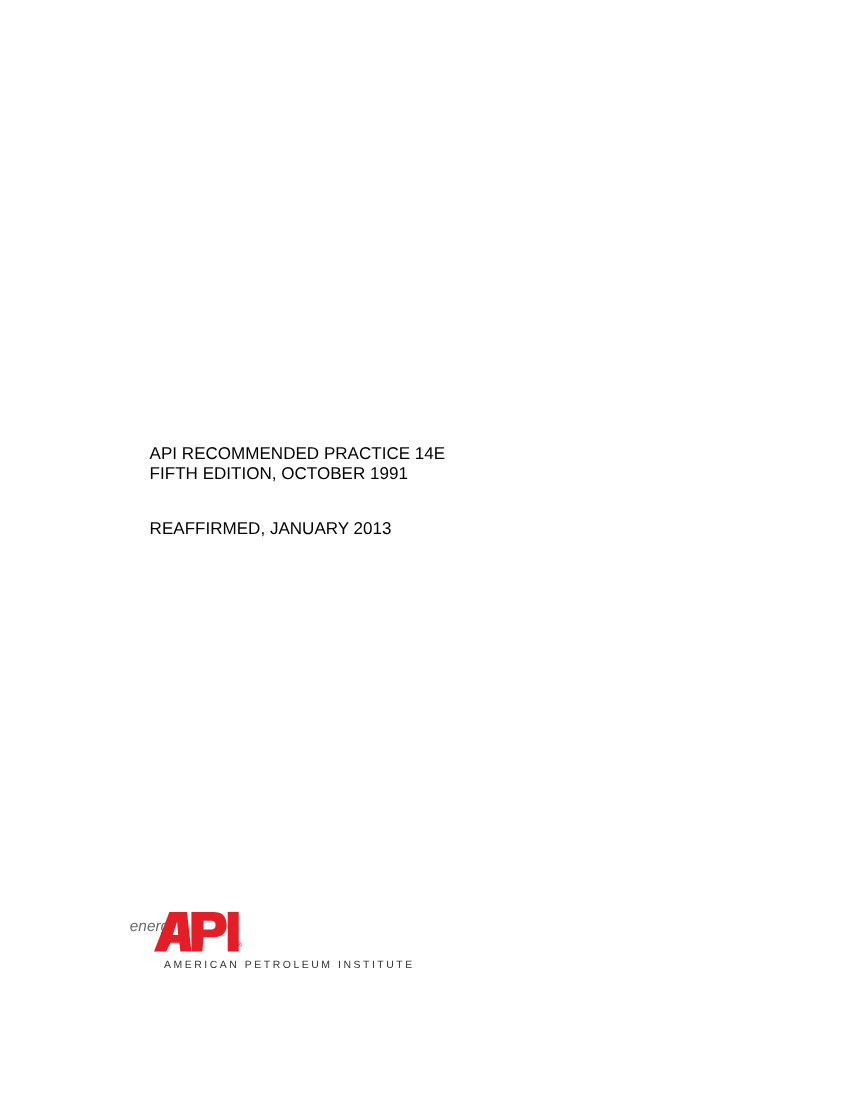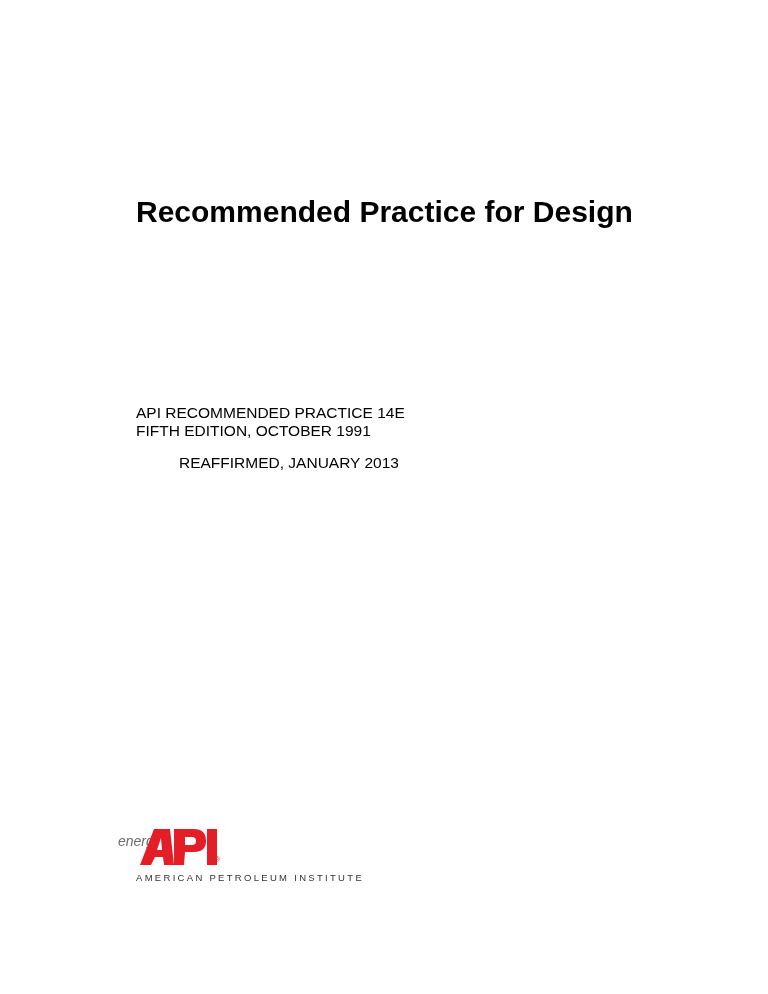--- a/index.html
+++ b/index.html
@@ -17,36 +17,35 @@
     }
     .logo { position: absolute; left: 118px; top: 820px; width: 240px; height: 70px; }
     .energy {
       position: absolute; left: 0px; top: 13px;
       font-family: "Liberation Sans", sans-serif; font-style: italic;
       font-size: 14px; color: #6b6b6b;
     }
     .api-mark { position: absolute; left: 22px; top: 5px; }
     .reg { position: absolute; left: 97px; top: 36px; font-family: "Liberation Sans", sans-serif; font-size: 7px; color: #e31e26; }
     .institute {
-      position: absolute; left: 18px; top: 52px;
+      position: absolute; left: 31px; top: 52px;
       font-family: "Liberation Sans", sans-serif; font-size: 9.5px;
       letter-spacing: 2.3px; color: #333;
       white-space: nowrap;
     }
   </style>
 </head>
 <body>
 
 <h1 class="title">
-  <span>Recommended Practice for Design</span>
 </h1>
 
 <div class="sub" style="top:404px;">API RECOMMENDED PRACTICE 14E</div>
 <div class="sub" style="top:422px;">FIFTH EDITION, OCTOBER 1991</div>
-<div class="sub" style="top:454px;margin-left:43px;">REAFFIRMED, JANUARY 2013</div>
+<div class="sub" style="top:472px;">REAFFIRMED, JANUARY 2013</div>
 
 <div class="logo">
   <span class="energy">energy</span>
   <svg class="api-mark" width="78" height="42" viewBox="0 0 78 42">
 
     <polygon points="14,4 30,4 34,40 24,40 23,32 15,32 11,40 0,40" fill="#e31e26"></polygon>
     <polygon points="17,25 22,25 21,13" fill="#ffffff"></polygon>
 
     <path d="M34,4 L54,4 Q66,4 66,16 Q66,27 54,27 L45,27 L44,40 L34,40 Z M45,12 L45,20 L52,20 Q56,20 56,16 Q56,12 52,12 Z" fill="#e31e26" fill-rule="evenodd"></path>
 

